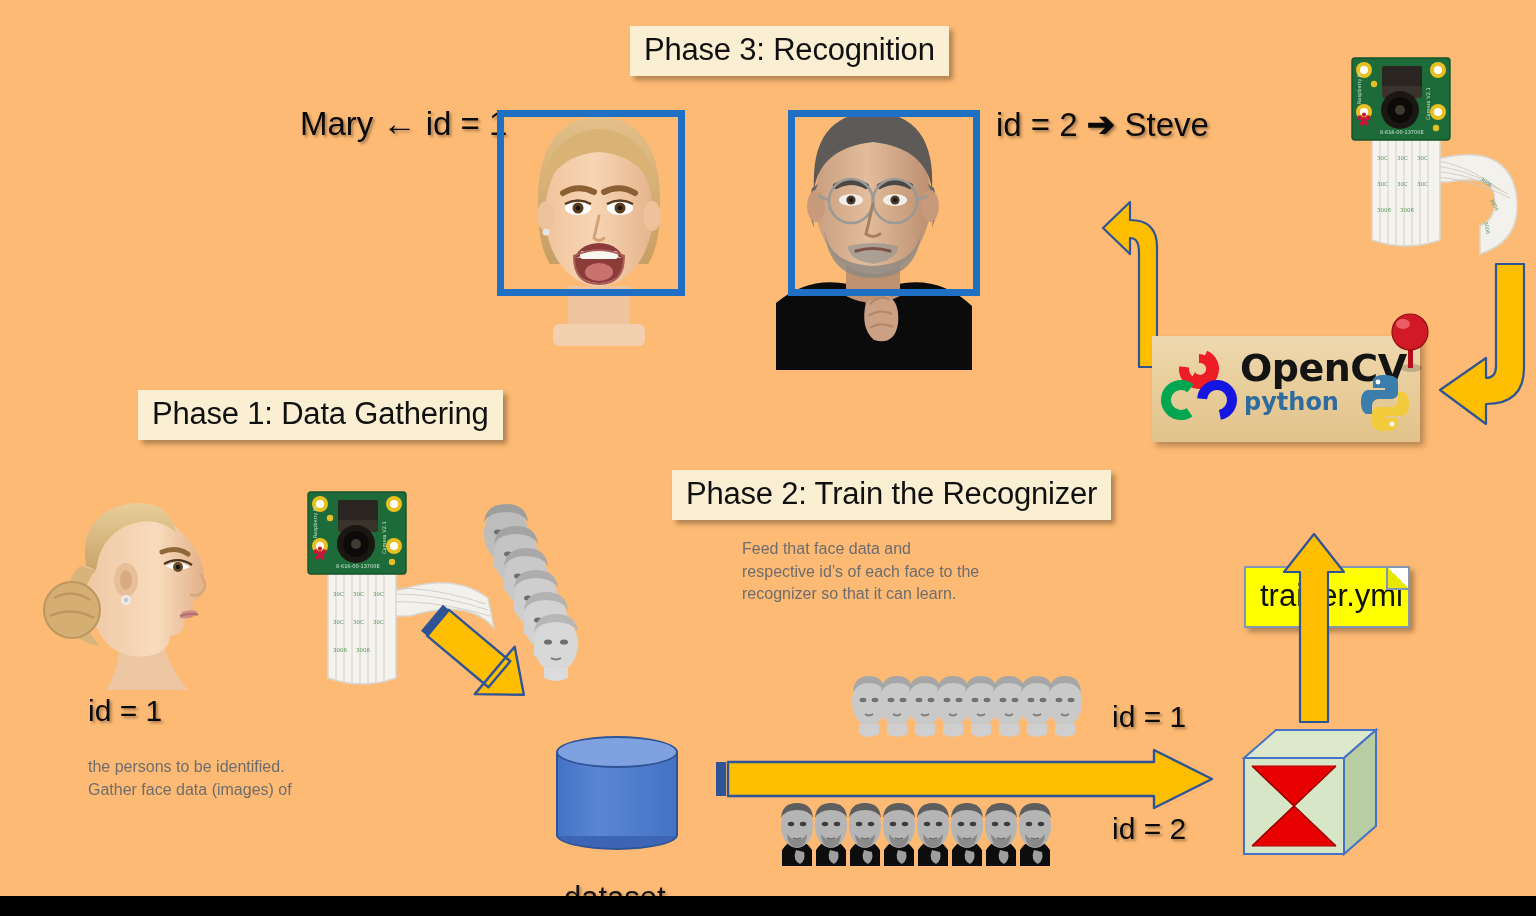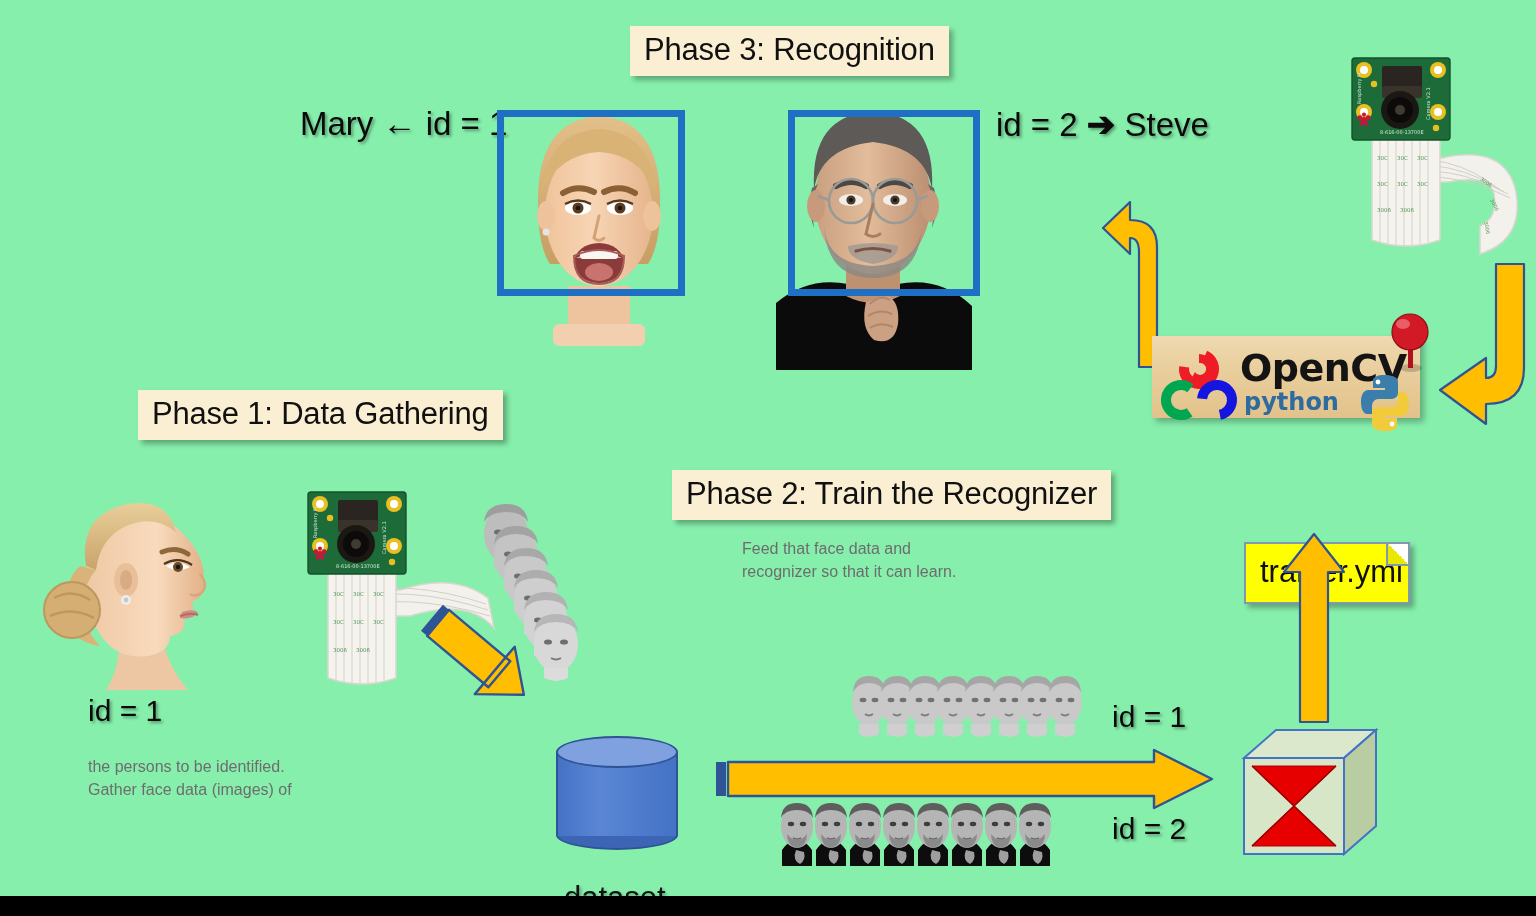--- a/index.html
+++ b/index.html
@@ -4,21 +4,21 @@
 <style>
   * { box-sizing: border-box; }
   html, body {
     margin: 0; padding: 0;
     background: #ffffff;
     font-family: "Liberation Sans", sans-serif;
   }
   #stage {
     position: relative;
     width: 1536px; height: 916px;
-    background: #86efac;
+    background: #fdba74;
     overflow: hidden;
   }
   .abs { position: absolute; }
 
   
   .phase-banner {
     background: #FBEFD3;
     color: #101010;
     font-size: 31px;
     font-family: "Liberation Sans", sans-serif;
@@ -338,21 +338,21 @@
       <path d="M68,195 L68,75 Q68,48 95,48 L95,30 L122,56 L95,82 L95,66 Q86,66 86,80 L86,195 Z" fill="#FFBF00" stroke="#2E5496" stroke-width="2.2" stroke-linejoin="round" transform="scale(-1,1) translate(-130,0)"></path>
     </svg>
   </div>
 
   <div class="abs" style="left:1424px; top:258px;">
     <svg class="arrow-svg" width="112" height="175" viewBox="0 0 112 175">
       <path d="M72,6 L100,6 L100,110 Q100,146 62,146 L62,166 L16,132 L62,100 L62,120 Q72,120 72,108 Z" fill="#FFBF00" stroke="#2E5496" stroke-width="2.2" stroke-linejoin="round"></path>
     </svg>
   </div>
 
-  <div class="abs plaque" style="left:1152px; top:336px; width:268px; height:82px;">
+  <div class="abs plaque" style="left:1152px; top:336px; width:268px; height:106px;">
 
     <svg class="abs" style="left:8px; top:14px;" width="78" height="78" viewBox="0 0 78 78">
       <path d="M39 4 a15 15 0 1 1 -9 27 l5-9 a6 6 0 1 0 4-9 Z" fill="#EE1C25"></path>
       <circle cx="39" cy="19" r="15" fill="none" stroke="#EE1C25" stroke-width="10" stroke-dasharray="66 28" transform="rotate(-66 39 19)"></circle>
       <circle cx="21" cy="50" r="15" fill="none" stroke="#00A650" stroke-width="10" stroke-dasharray="66 28" transform="rotate(55 21 50)"></circle>
       <circle cx="57" cy="50" r="15" fill="none" stroke="#1515E0" stroke-width="10" stroke-dasharray="66 28" transform="rotate(185 57 50)"></circle>
     </svg>
     <span class="ocv-text" style="left:88px; top:10px;">OpenCV</span>
     <span class="py-text" style="left:92px; top:52px;">python</span>
 
@@ -569,20 +569,21 @@
     <div class="abs cyl-bot" style="left:0; top:84px; width:122px; height:30px;"></div>
     <div class="abs cyl-body" style="left:0; top:16px; width:122px; height:84px;"></div>
     <div class="abs cyl-top" style="left:0; top:0; width:122px; height:32px;"></div>
   </div>
   <div class="abs caption-label" style="left:564px; top:880px;">dataset</div>
 
   <div class="abs phase-banner" style="left:672px; top:470px;">Phase 2: Train the Recognizer</div>
 
   <div class="abs body-text" style="left:742px; top:538px; width:460px;">
     <div>Feed that face data and</div>
+    <div>respective id’s of each face to the</div>
     <div>recognizer so that it can learn.</div>
   </div>
 
   <div class="abs" style="left:850px; top:668px; width:250px; height:72px;">
     <svg width="250" height="72" viewBox="0 0 250 72">
       <g id="mrow">
         <g transform="translate(0,4)">
           <ellipse cx="19" cy="30" rx="17" ry="24" fill="#C9C9C9"></ellipse>
           <path d="M3,20 Q4,4 19,4 Q34,4 35,20 Q30,11 19,11 Q8,11 3,20 Z" fill="#A6A6A6"></path>
           <ellipse cx="13" cy="28" rx="3.4" ry="2.2" fill="#717171"></ellipse>

